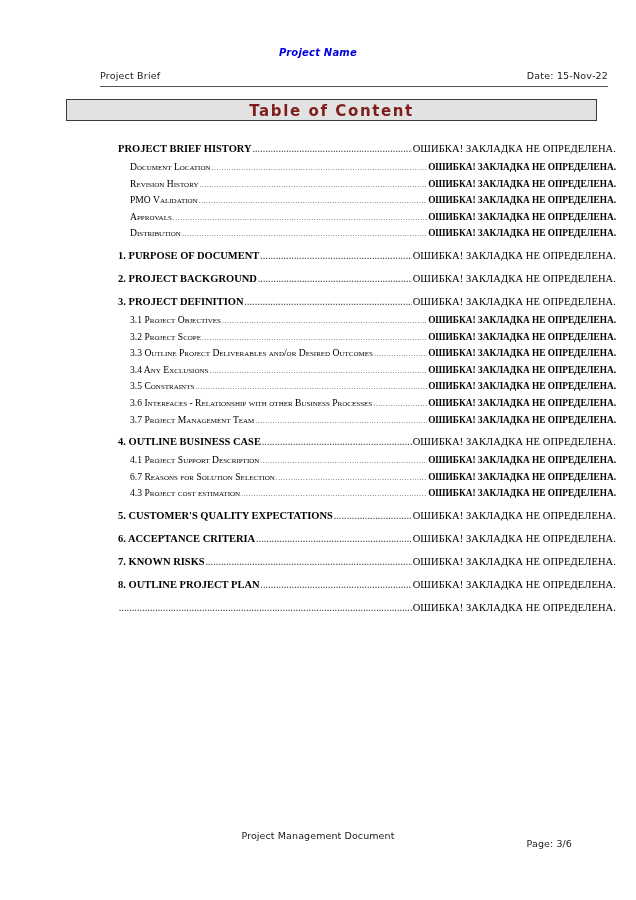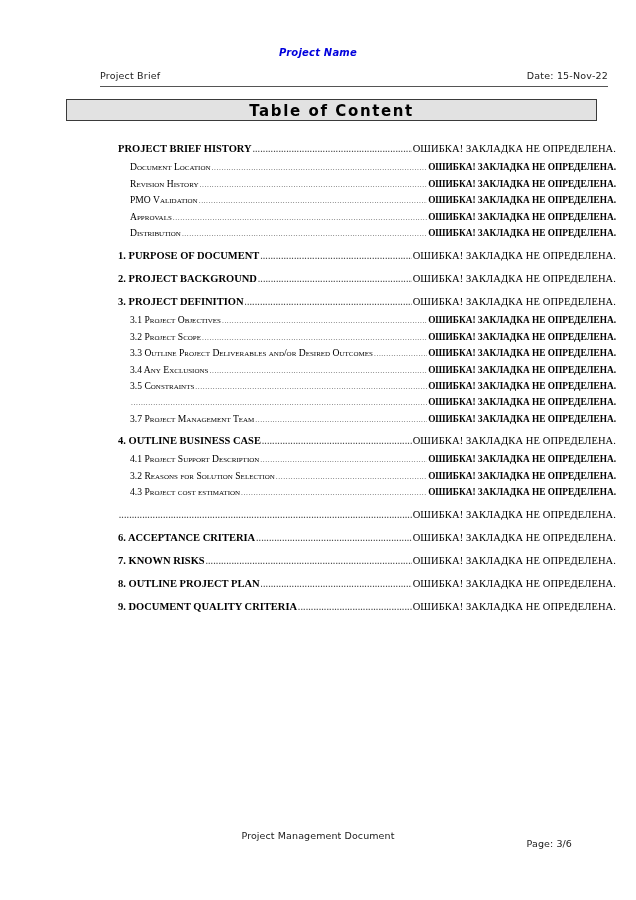--- a/index.html
+++ b/index.html
@@ -71,21 +71,21 @@
   }
   .banner-text {
     position: absolute;
     left: 0; top: 2px;
     width: 100%;
     text-align: center;
     font-family: "DejaVu Sans", sans-serif;
     font-weight: bold;
     font-size: 15px;
     letter-spacing: 1.6px;
-    color: #000000;
+    color: #7f1d1d;
   }
 
   
   .toc {
     position: absolute;
     left: 0; top: 133px;
     width: 636px;
     padding-left: 36px;
   }
 
@@ -254,69 +254,70 @@
         <span class="lbl">3.4 Any Exclusions</span>
         <span class="leader"></span>
         <span class="tgt">ОШИБКА! ЗАКЛАДКА НЕ ОПРЕДЕЛЕНА.</span>
       </div>
       <div class="toc-entry lvl2">
         <span class="lbl">3.5 Constraints</span>
         <span class="leader"></span>
         <span class="tgt">ОШИБКА! ЗАКЛАДКА НЕ ОПРЕДЕЛЕНА.</span>
       </div>
       <div class="toc-entry lvl2">
+        <span class="lbl">3.6 Interfaces - Relationship with other Business Processes</span>
         <span class="leader"></span>
         <span class="tgt">ОШИБКА! ЗАКЛАДКА НЕ ОПРЕДЕЛЕНА.</span>
       </div>
       <div class="toc-entry lvl2">
         <span class="lbl">3.7 Project Management Team</span>
         <span class="leader"></span>
         <span class="tgt">ОШИБКА! ЗАКЛАДКА НЕ ОПРЕДЕЛЕНА.</span>
       </div>
       <div class="toc-entry lvl1">
         <span class="lbl">4. OUTLINE BUSINESS CASE</span>
         <span class="leader"></span>
         <span class="tgt">ОШИБКА!  ЗАКЛАДКА НЕ ОПРЕДЕЛЕНА.</span>
       </div>
       <div class="toc-entry lvl2 grp-top">
         <span class="lbl">4.1 Project Support Description</span>
         <span class="leader"></span>
         <span class="tgt">ОШИБКА! ЗАКЛАДКА НЕ ОПРЕДЕЛЕНА.</span>
       </div>
       <div class="toc-entry lvl2">
-        <span class="lbl">3.2 Reasons for Solution Selection</span>
+        <span class="lbl">6.7 Reasons for Solution Selection</span>
         <span class="leader"></span>
         <span class="tgt">ОШИБКА! ЗАКЛАДКА НЕ ОПРЕДЕЛЕНА.</span>
       </div>
       <div class="toc-entry lvl2">
         <span class="lbl">4.3 Project cost estimation</span>
         <span class="leader"></span>
         <span class="tgt">ОШИБКА! ЗАКЛАДКА НЕ ОПРЕДЕЛЕНА.</span>
       </div>
       <div class="toc-entry lvl1">
+        <span class="lbl">5. CUSTOMER'S QUALITY EXPECTATIONS</span>
         <span class="leader"></span>
         <span class="tgt">ОШИБКА!  ЗАКЛАДКА НЕ ОПРЕДЕЛЕНА.</span>
       </div>
       <div class="toc-entry lvl1">
         <span class="lbl">6. ACCEPTANCE CRITERIA</span>
         <span class="leader"></span>
         <span class="tgt">ОШИБКА!  ЗАКЛАДКА НЕ ОПРЕДЕЛЕНА.</span>
       </div>
       <div class="toc-entry lvl1">
         <span class="lbl">7. KNOWN RISKS</span>
         <span class="leader"></span>
         <span class="tgt">ОШИБКА!  ЗАКЛАДКА НЕ ОПРЕДЕЛЕНА.</span>
       </div>
       <div class="toc-entry lvl1">
         <span class="lbl">8. OUTLINE PROJECT PLAN</span>
         <span class="leader"></span>
         <span class="tgt">ОШИБКА!  ЗАКЛАДКА НЕ ОПРЕДЕЛЕНА.</span>
       </div>
       <div class="toc-entry lvl1">
-        <span class="lbl">9. DOCUMENT QUALITY CRITERIA</span>
         <span class="leader"></span>
         <span class="tgt">ОШИБКА!  ЗАКЛАДКА НЕ ОПРЕДЕЛЕНА.</span>
       </div>
     </div>
 
   <div class="footer">
     <span class="ftr-center">Project Management Document</span>
     <span class="ftr-right">Page: 3/6</span>
   </div>
 

